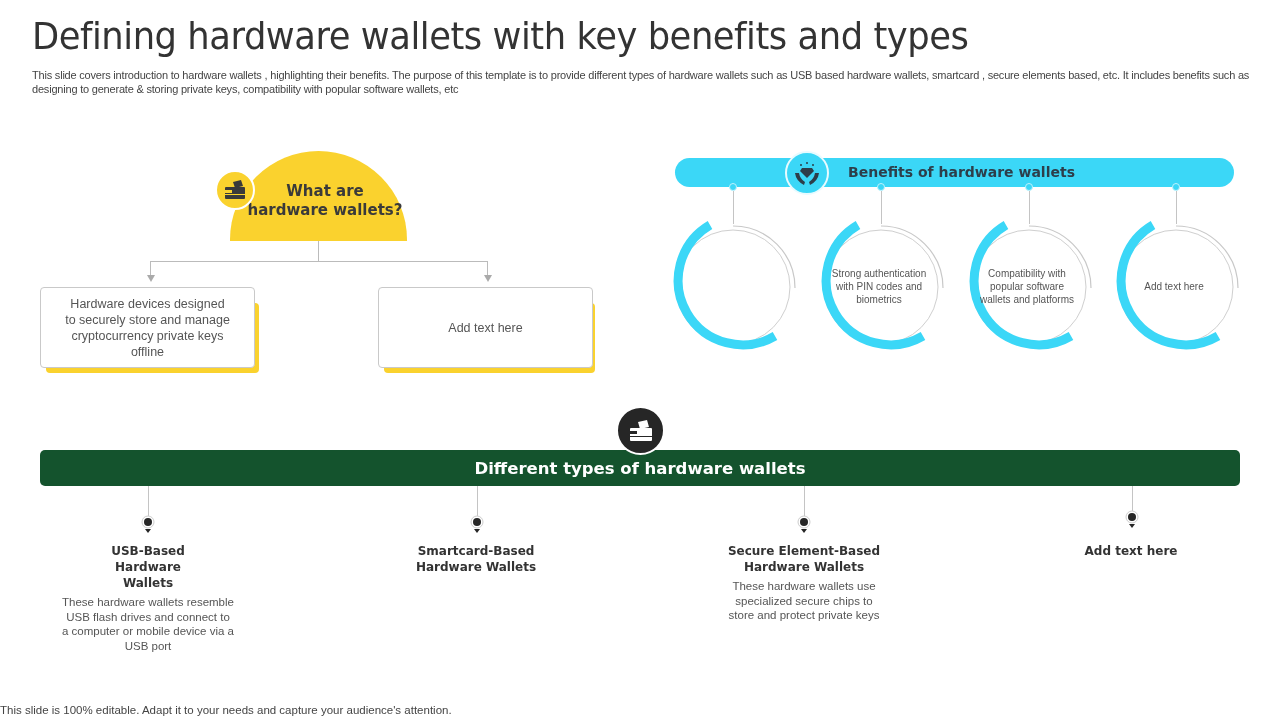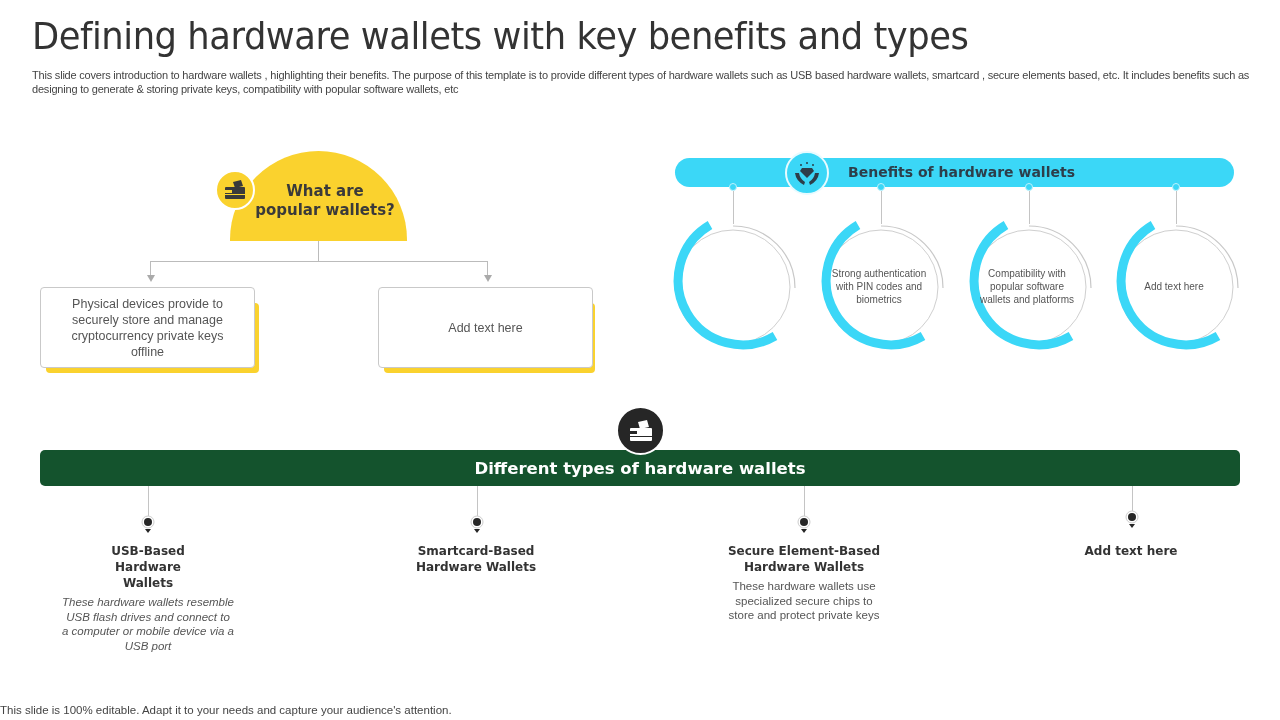--- a/index.html
+++ b/index.html
@@ -95,41 +95,41 @@
 </style>
 </head>
 <body>
 
 <div class="abs title">Defining hardware wallets with key benefits and types</div>
 <div class="abs subtitle">This slide covers introduction to hardware wallets , highlighting their benefits. The purpose of this template is to provide different types of hardware wallets such as USB based hardware wallets, smartcard , secure elements based, etc. It includes benefits such as designing to generate &amp; storing private keys, compatibility with popular software wallets, etc</div>
 
 <div class="abs semi"></div>
 <div class="abs semi-label">
   <div>What are</div>
-  <div>popular wallets?</div>
+  <div>hardware wallets?</div>
 </div>
 <div class="abs wallet-badge">
   <svg width="22" height="20" viewBox="0 0 22 20">
     <path d="M9 2 L17 0 L19 6 L11 8 Z" fill="#3a3a3a"></path>
     <rect x="1" y="7" width="20" height="12" rx="1" fill="#3a3a3a"></rect>
     <rect x="1" y="10" width="7" height="3" fill="#fad22e"></rect>
     <rect x="1" y="14" width="20" height="1" fill="#fad22e"></rect>
   </svg>
 </div>
 
 <div class="abs hline" style="left:318px;top:241px;width:1px;height:20px;"></div>
 <div class="abs hline" style="left:150px;top:261px;width:338px;height:1px;"></div>
 <div class="abs hline" style="left:150px;top:261px;width:1px;height:14px;"></div>
 <div class="abs hline" style="left:487px;top:261px;width:1px;height:14px;"></div>
 <div class="abs arrow-down" style="left:147px;top:275px;"></div>
 <div class="abs arrow-down" style="left:484px;top:275px;"></div>
 
 <div class="abs card-shadow" style="left:46px;top:303px;width:213px;height:70px;"></div>
 <div class="abs card" style="left:40px;top:287px;width:215px;height:81px;padding:0 24px;">
-  <span>Physical devices  provide to securely store and manage  cryptocurrency private  keys offline</span>
+  <span>Hardware devices  designed to securely store and manage  cryptocurrency private  keys offline</span>
 </div>
 <div class="abs card-shadow" style="left:384px;top:303px;width:211px;height:70px;"></div>
 <div class="abs card" style="left:378px;top:287px;width:215px;height:81px;">
   <span>Add text here</span>
 </div>
 
 <div class="abs benefit-bar"></div>
 <div class="abs benefit-icon">
   <svg width="28" height="28" viewBox="0 0 28 28">
     <path d="M9 9 L19 9 L21 12 L14 19 L7 12 Z" fill="#2d3e4a"></path>
@@ -196,21 +196,21 @@
 </div>
 
 <div class="abs vline" style="left:148px;top:486px;height:30px;"></div>
 <svg class="pin" style="left:141px;top:515px;" viewBox="0 0 14 18">
     <circle cx="7" cy="7" r="6" fill="#fff" stroke="#ccc"></circle>
     <circle cx="7" cy="7" r="4" fill="#262626"></circle>
     <path d="M4 14 L10 14 L7 18 Z" fill="#262626"></path>
   </svg>
 <div class="abs type-col" style="left:48px;top:543px;">
   <div class="type-heading" style="padding:0 40px;">USB-Based Hardware Wallets</div>
-  <div class="type-desc" style="padding:0 14px;font-style:italic;">These hardware wallets resemble USB flash drives and connect to  a computer or mobile device via a USB port</div>
+  <div class="type-desc" style="padding:0 14px;">These hardware wallets resemble USB flash drives and connect to  a computer or mobile device via a USB port</div>
 </div>
 
 <div class="abs vline" style="left:477px;top:486px;height:30px;"></div>
 <svg class="pin" style="left:470px;top:515px;" viewBox="0 0 14 18">
     <circle cx="7" cy="7" r="6" fill="#fff" stroke="#ccc"></circle>
     <circle cx="7" cy="7" r="4" fill="#262626"></circle>
     <path d="M4 14 L10 14 L7 18 Z" fill="#262626"></path>
   </svg>
 <div class="abs type-col" style="left:376px;top:543px;">
   <div class="type-heading" style="padding:0 38px;">Smartcard-Based Hardware Wallets</div>

